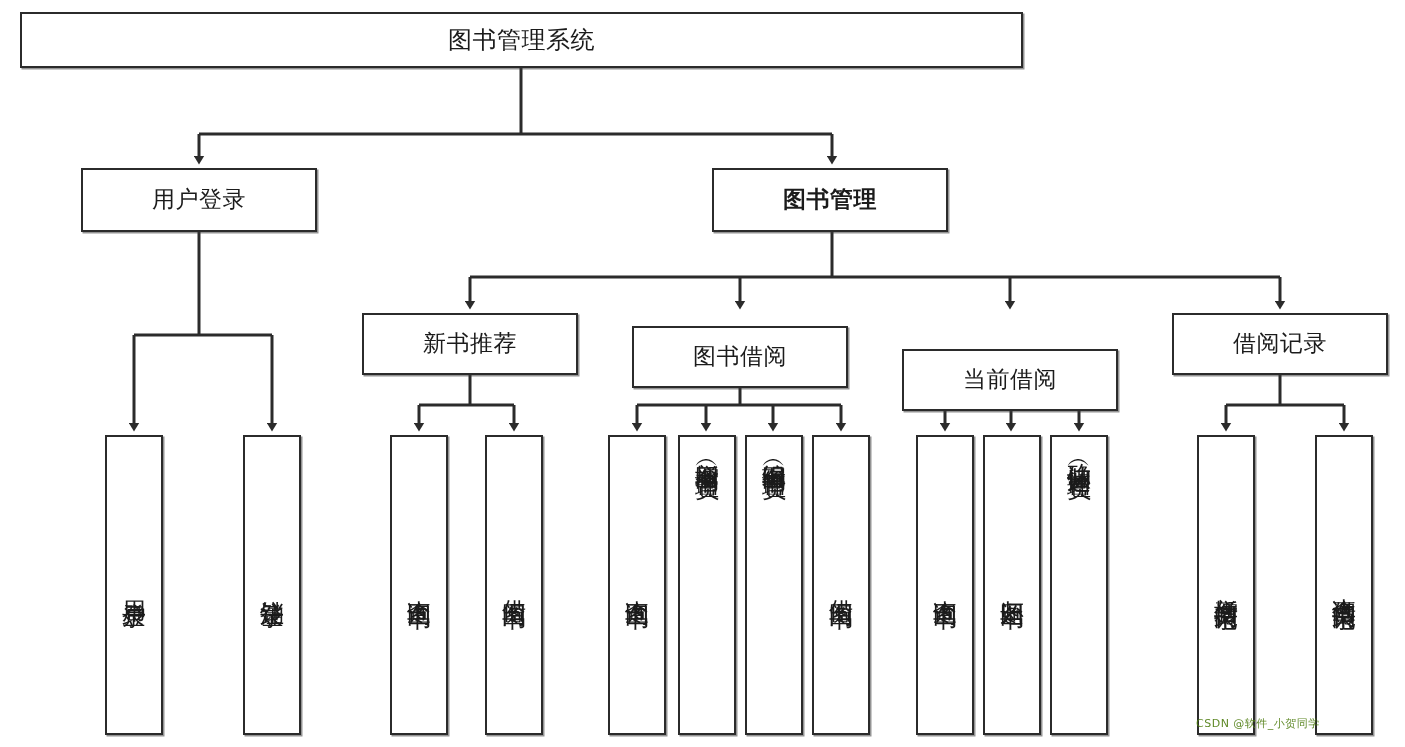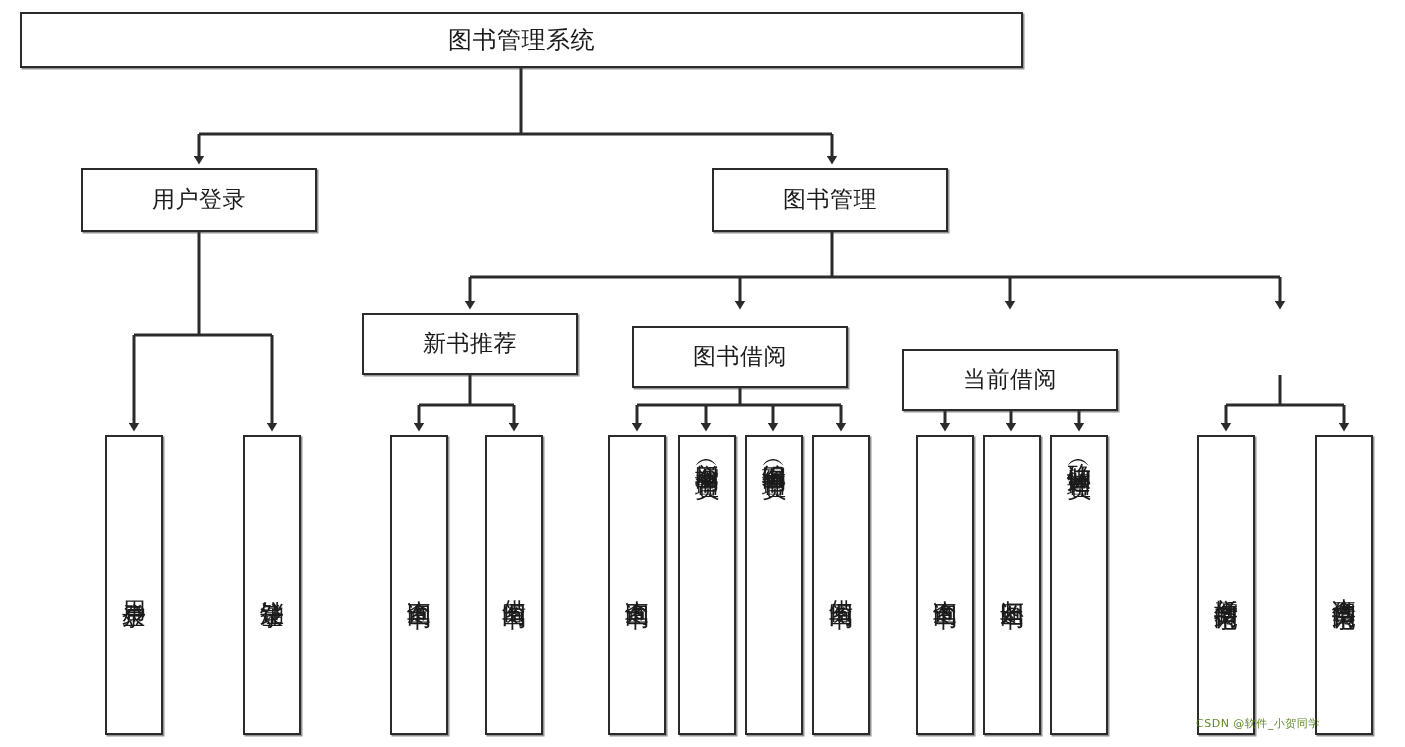--- a/index.html
+++ b/index.html
@@ -137,33 +137,36 @@
     </g>
   </svg>
 
   <div class="node horiz root" style="left:20px; top:12px; width:1003px; height:56px;">
     <span class="label">图书管理系统</span>
   </div>
 
   <div class="node horiz" style="left:81px; top:168px; width:236px; height:64px;">
     <span class="label">用户登录</span>
   </div>
-  <div class="node horiz" style="left:712px; top:168px; width:236px; height:64px;">
+  <div class="node horiz" style="left:712px; top:168px; width:236px; height:64px;font-weight:bold;">
     <span class="label">图书管理</span>
   </div>
 
   <div class="node horiz" style="left:362px; top:313px; width:216px; height:62px;font-family:Liberation Serif, serif;">
     <span class="label">新书推荐</span>
   </div>
   <div class="node horiz" style="left:632px; top:326px; width:216px; height:62px;">
     <span class="label">图书借阅</span>
   </div>
   <div class="node horiz" style="left:902px; top:313px; width:216px; height:62px;margin-top:36px;">
     <span class="label">当前借阅</span>
   </div>
+  <div class="node horiz" style="left:1172px; top:313px; width:216px; height:62px;">
+    <span class="label">借阅记录</span>
+  </div>
 
   <div class="node vert midtext" style="left:105px; top:435px; width:58px; height:300px;">
     <span class="label">用户登录</span>
   </div>
   <div class="node vert midtext" style="left:243px; top:435px; width:58px; height:300px;">
     <span class="label">注销登录</span>
   </div>
 
   <div class="node vert midtext" style="left:390px; top:435px; width:58px; height:300px;">
     <span class="label">查询图书</span>

